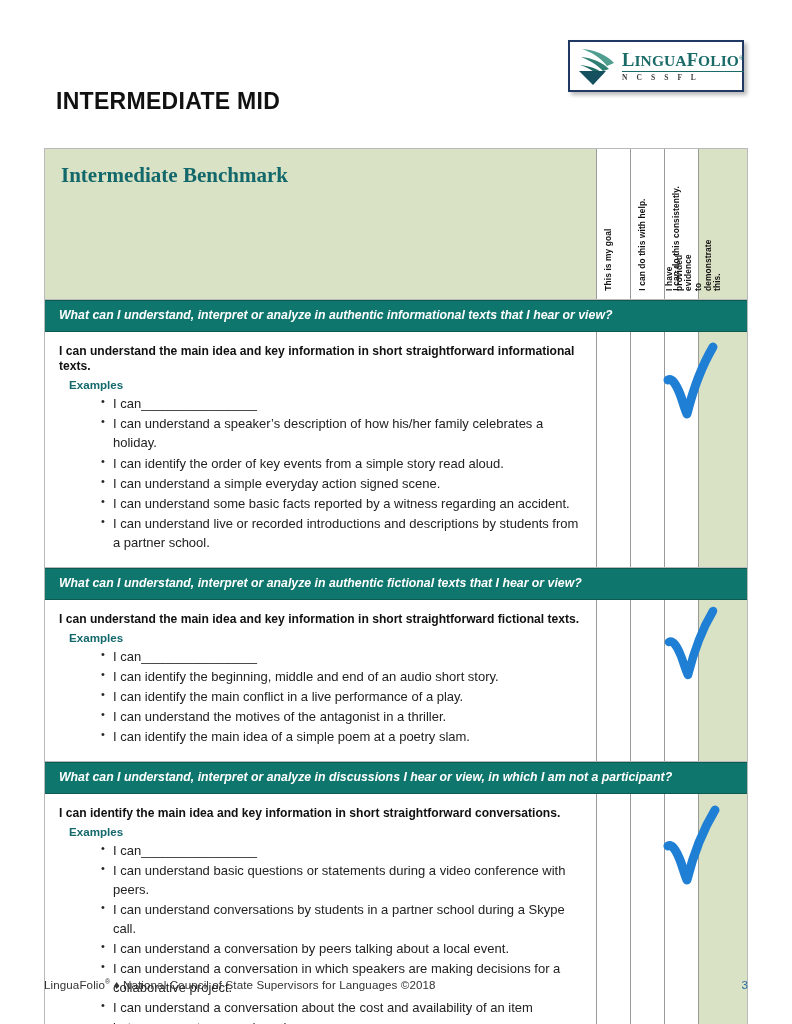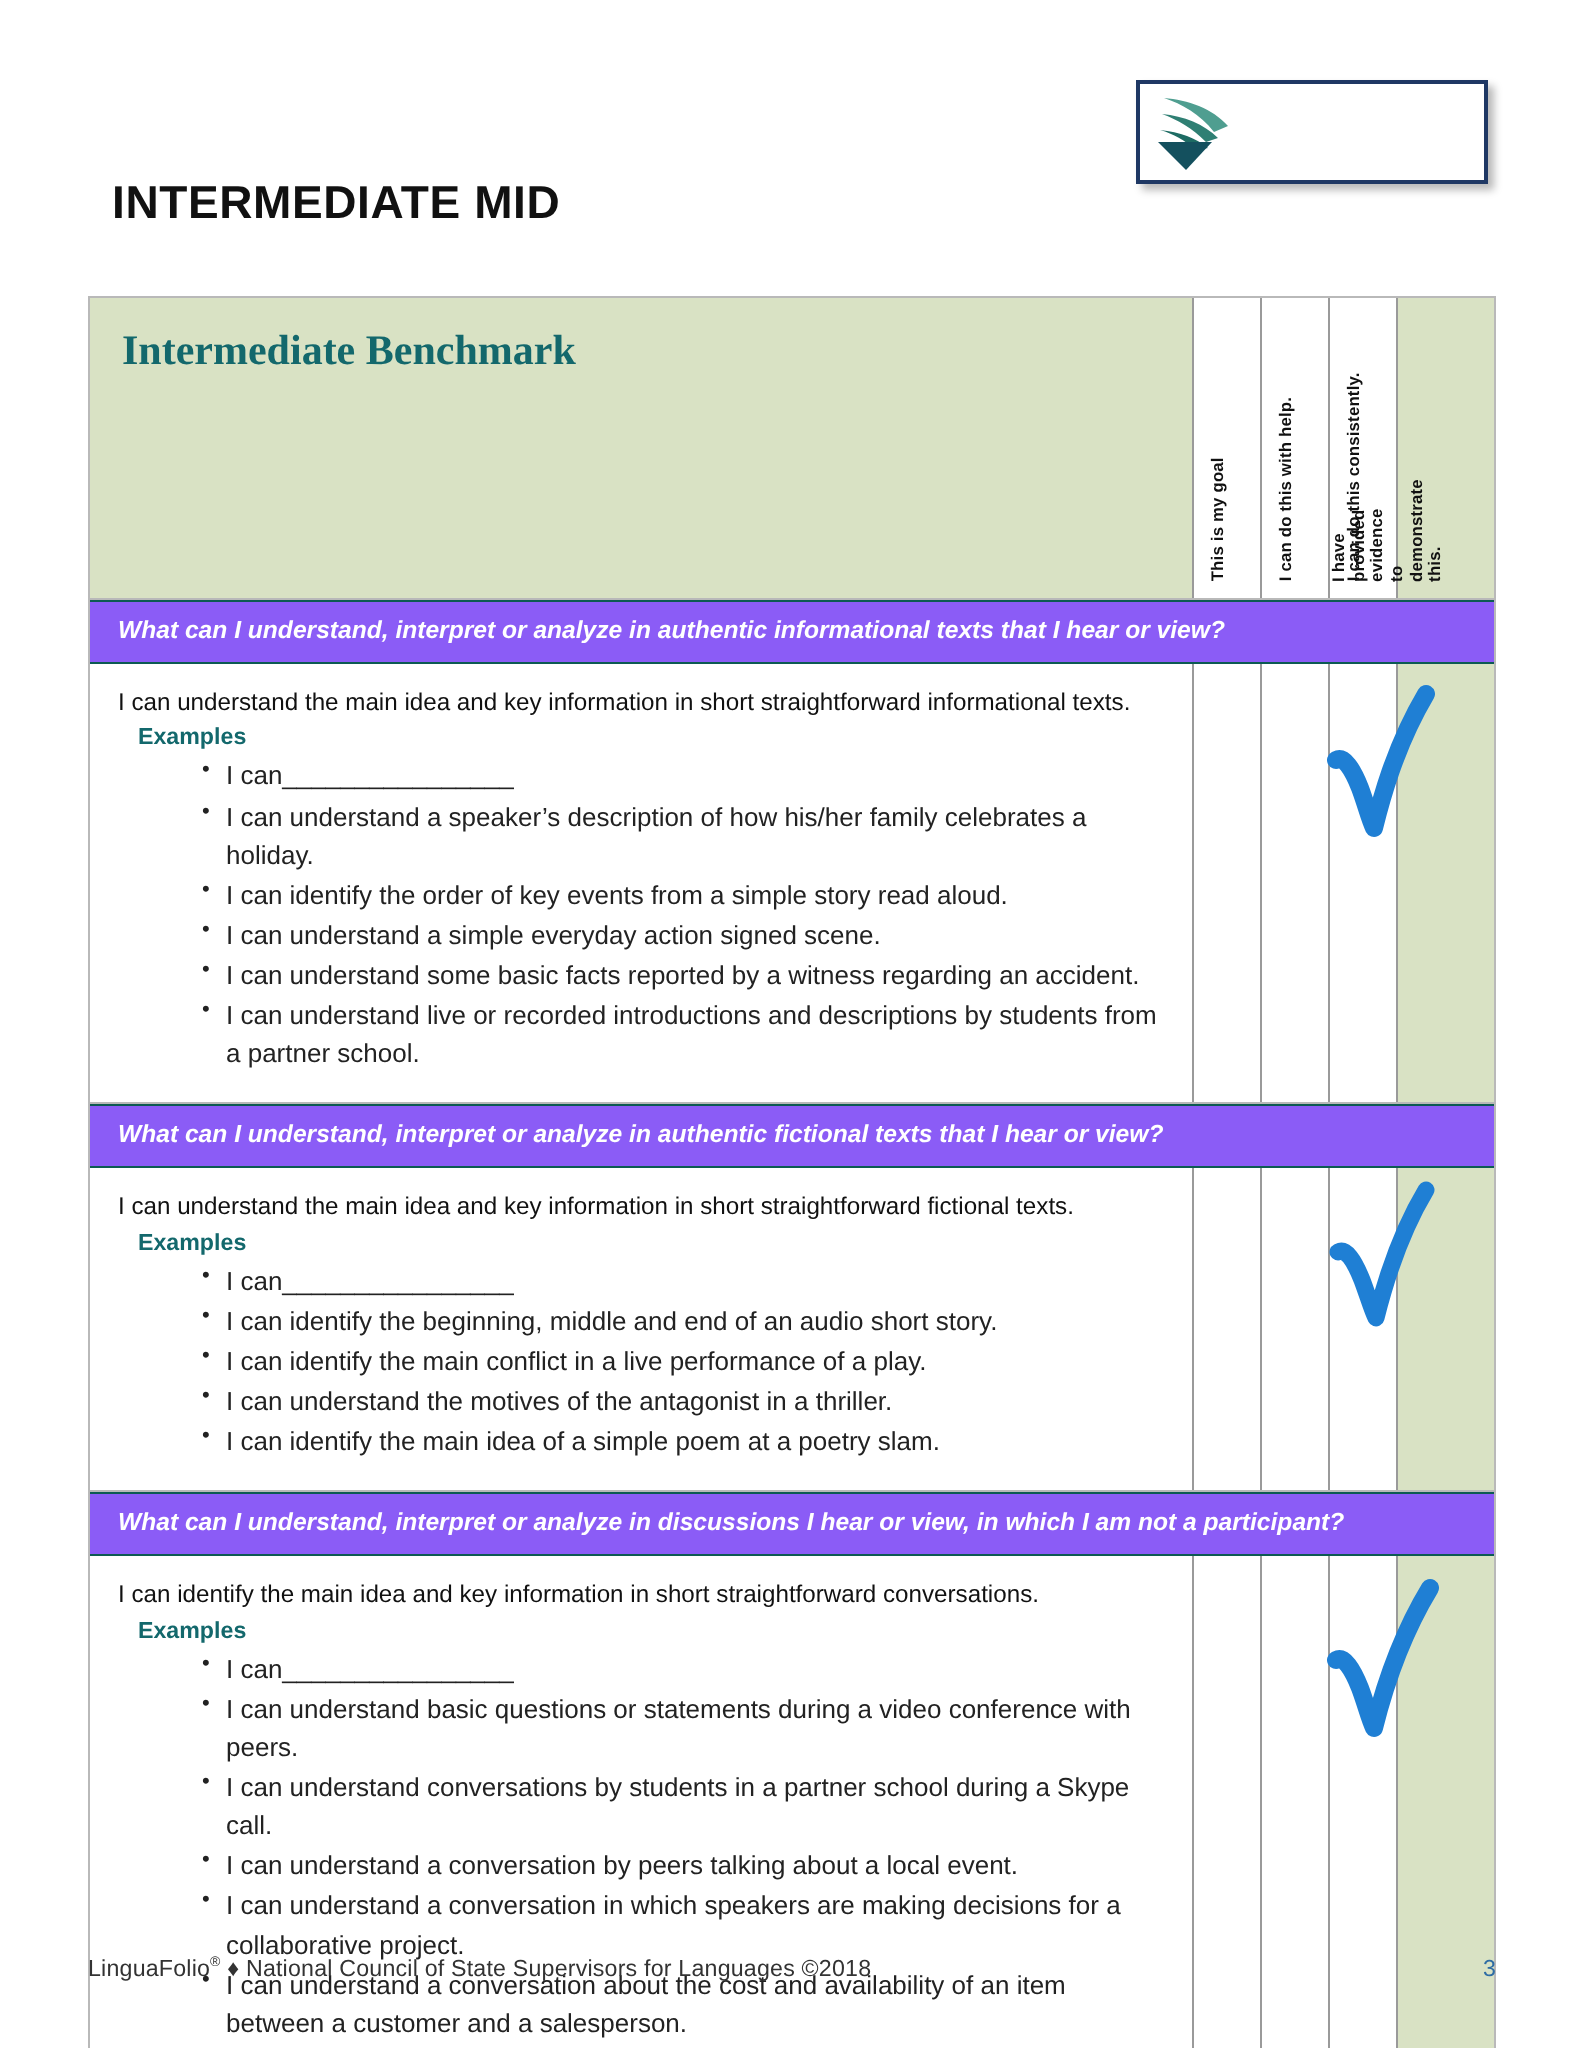--- a/index.html
+++ b/index.html
@@ -156,21 +156,21 @@
     line-height: 1.15;
     letter-spacing: .1px;
   }
   .vhead-txt.two {
     text-align: left;
     white-space: pre-line;
   }
 
   
   .sec-bar {
-    background: #8b5cf6;
+    background: #0f766e;
     border-top: 1px solid #0d5a53;
     border-bottom: 1px solid #0d5a53;
     padding: 7px 14px 8px 14px;
     box-sizing: border-box;
     width: 100%;
   }
   .sec-bar-txt {
     color: #ffffff;
     font-size: 12.3px;
     font-style: italic;
@@ -180,21 +180,21 @@
 
   
   .content-row { border-bottom: 1px solid #b9b9b9; position: relative; }
   .content-row:last-child { border-bottom: none; }
   .content-cell {
     padding: 12px 14px 14px 14px;
     box-sizing: border-box;
   }
   .can-do {
     font-size: 12.1px;
-    font-weight: 400;
+    font-weight: 700;
     color: #111111;
     line-height: 1.3;
     margin-bottom: 3px;
   }
   .ex-label {
     font-size: 11.6px;
     font-weight: 700;
     color: #13686c;
     margin: 1px 0 3px 10px;
   }
@@ -256,20 +256,25 @@
 <div class="page">
 
   <div class="logo-box">
     <div class="logo-mark">
       <svg width="42" height="40" viewBox="0 0 42 40" xmlns="http://www.w3.org/2000/svg">
         <path d="M6 3 C18 4, 30 8, 38 17 L31 20 C24 11, 15 6, 6 3 Z" fill="#4f9e90"></path>
         <path d="M5 11 C16 12, 26 16, 33 23 L27 25 C20 18, 13 14, 5 11 Z" fill="#2f7f73"></path>
         <path d="M4 19 C14 20, 22 23, 28 28 L22 29 C16 24, 11 21, 4 19 Z" fill="#1d6b63"></path>
         <path d="M3 25 L30 25 L17 39 Z" fill="#14505e"></path>
       </svg>
+    </div>
+    <div class="logo-text-wrap">
+      <div class="logo-word"><span class="cap">L</span><span>INGUA</span><span class="cap">F</span><span>OLIO</span><span class="reg">®</span></div>
+      <div class="logo-rule"></div>
+      <div class="logo-sub">N C S S F L</div>
     </div>
   </div>
 
   <div class="page-title">INTERMEDIATE MID</div>
 
   <div class="tbl">
 
     <div class="row bench-row">
       <div class="col-main bench-cell">
         <div class="bench-title">Intermediate Benchmark</div>

